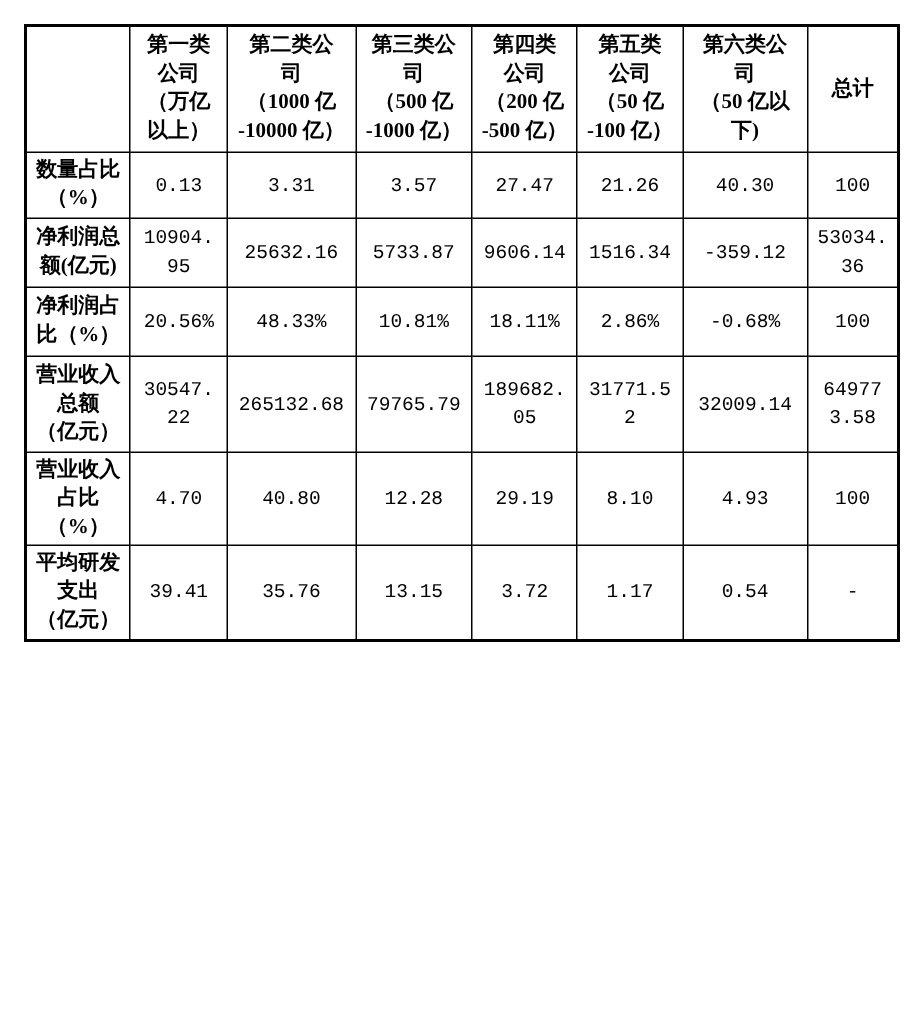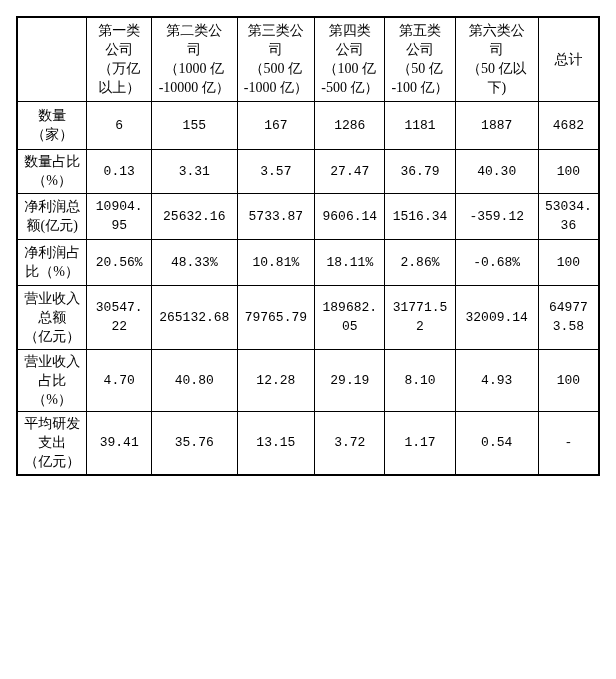--- a/index.html
+++ b/index.html
@@ -19,21 +19,21 @@
     border: 1px solid #000000;
     text-align: center;
     vertical-align: middle;
     padding: 1px 6px;
     overflow: hidden;
   }
   th.hdr, td.rowlabel {
     font-family: "Liberation Serif", "DejaVu Serif", serif;
     font-size: 14px;
     line-height: 19px;
-    font-weight: normal;
+    font-weight: bold;
     white-space: pre;
   }
   td.num {
     font-family: "Liberation Mono", "DejaVu Sans Mono", monospace;
     font-size: 13px;
     line-height: 19px;
     word-break: break-all;
     overflow-wrap: anywhere;
   }
 </style>
@@ -61,53 +61,42 @@
         <th class="hdr">第二类公
 司
 （1000 亿
 -10000 亿）</th>
         <th class="hdr">第三类公
 司
 （500 亿
 -1000 亿）</th>
         <th class="hdr">第四类
 公司
-（100 亿
+（200 亿
 -500 亿）</th>
         <th class="hdr">第五类
 公司
 （50 亿
 -100 亿）</th>
         <th class="hdr">第六类公
 司
 （50 亿以
 下)</th>
         <th class="hdr">总计</th>
       </tr>
   </thead>
   <tbody id="table-body">
-      <tr style="height: 48px;">
-        <td class="rowlabel">数量
-（家）</td>
-        <td class="num">6</td>
-        <td class="num">155</td>
-        <td class="num">167</td>
-        <td class="num">1286</td>
-        <td class="num">1181</td>
-        <td class="num">1887</td>
-        <td class="num">4682</td>
-      </tr>
       <tr style="height: 44px; margin-left: 20px;">
         <td class="rowlabel">数量占比
 （%）</td>
         <td class="num">0.13</td>
         <td class="num">3.31</td>
         <td class="num">3.57</td>
         <td class="num">27.47</td>
-        <td class="num">36.79</td>
+        <td class="num">21.26</td>
         <td class="num">40.30</td>
         <td class="num">100</td>
       </tr>
       <tr style="height: 46px;">
         <td class="rowlabel">净利润总
 额(亿元)</td>
         <td class="num">10904.95</td>
         <td class="num">25632.16</td>
         <td class="num">5733.87</td>
         <td class="num">9606.14</td>

